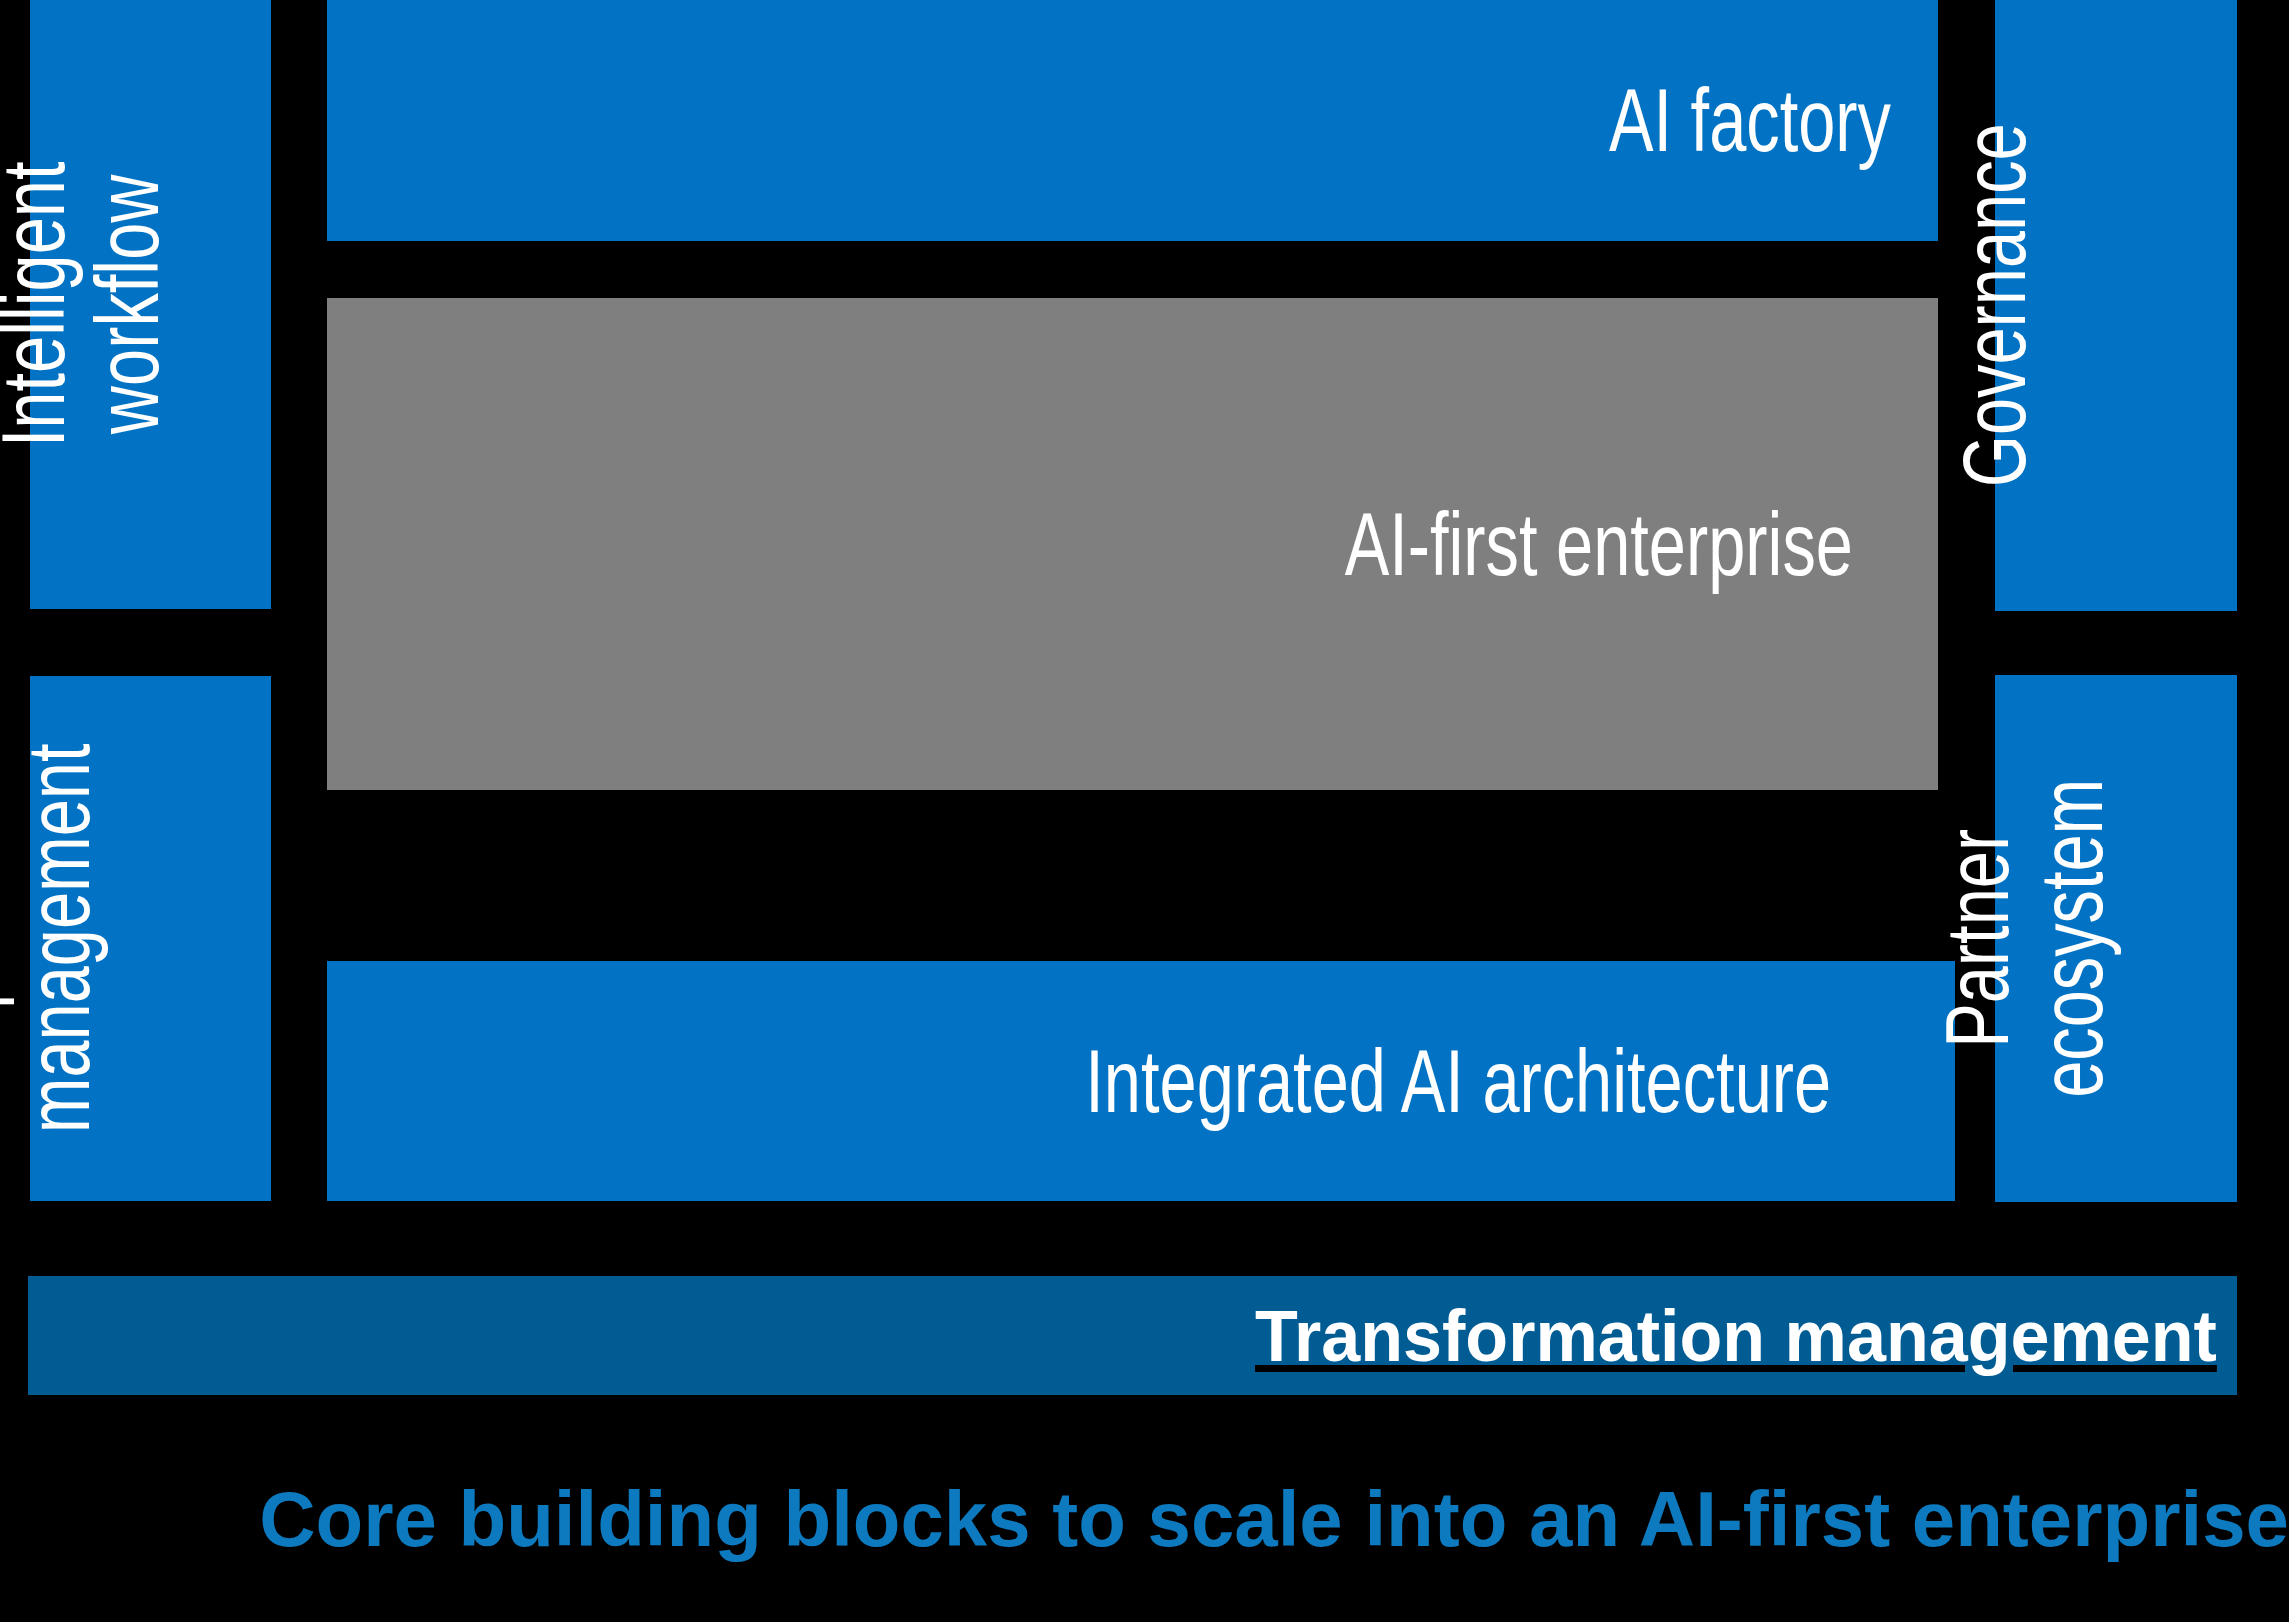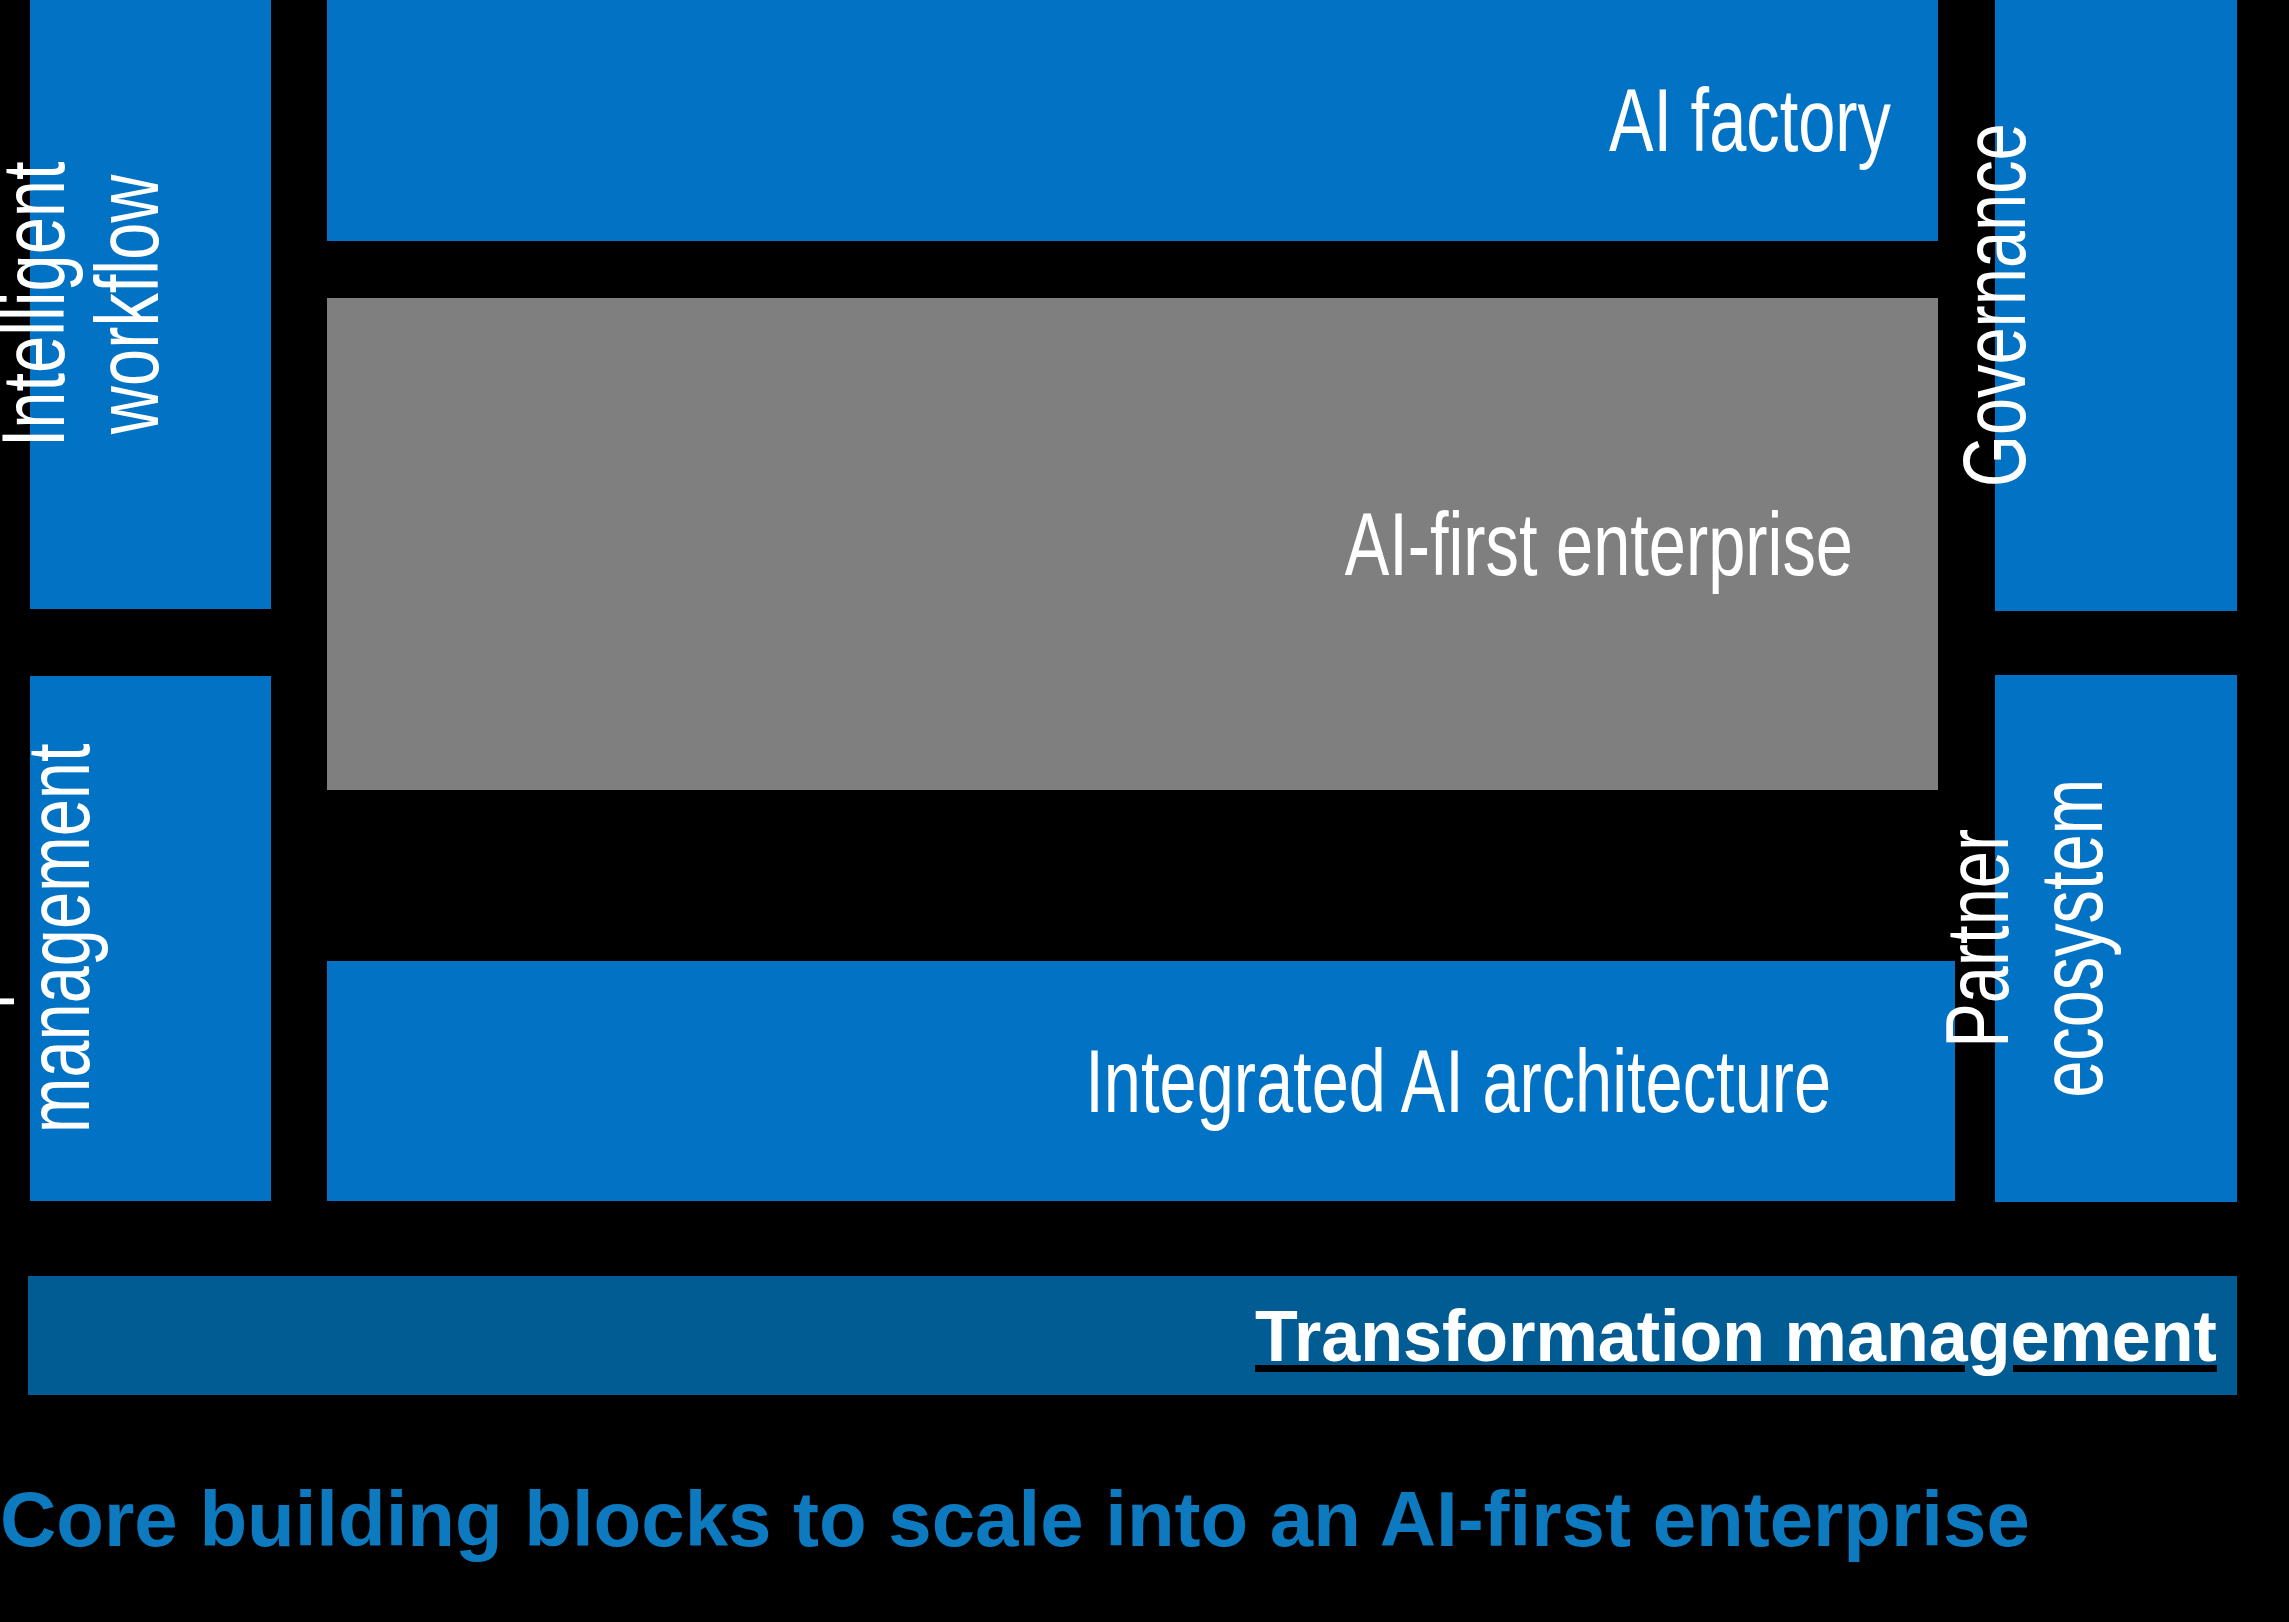--- a/index.html
+++ b/index.html
@@ -68,21 +68,21 @@
     transform: scaleX(0.96);
   }
 
   [data-name="caption"] {
     position: absolute;
     left: 0;
     top: 1469px;
     width: 2289px;
     height: 101px;
     line-height: 101px;
-    text-align: left;
+    text-align: right;
     color: var(--caption_blue);
     font-size: 78px;
     font-weight: 700;
     white-space: nowrap;
   }
 </style>
 </head>
 <body>
 
 <div id="slide" data-name="slide" style="--background: #000000; --block_blue: #0273C4; --bar_blue: #015C94; --center_gray: #7F7F7F; --label_white: #FFFFFF; --caption_blue: #0D79BE;">

